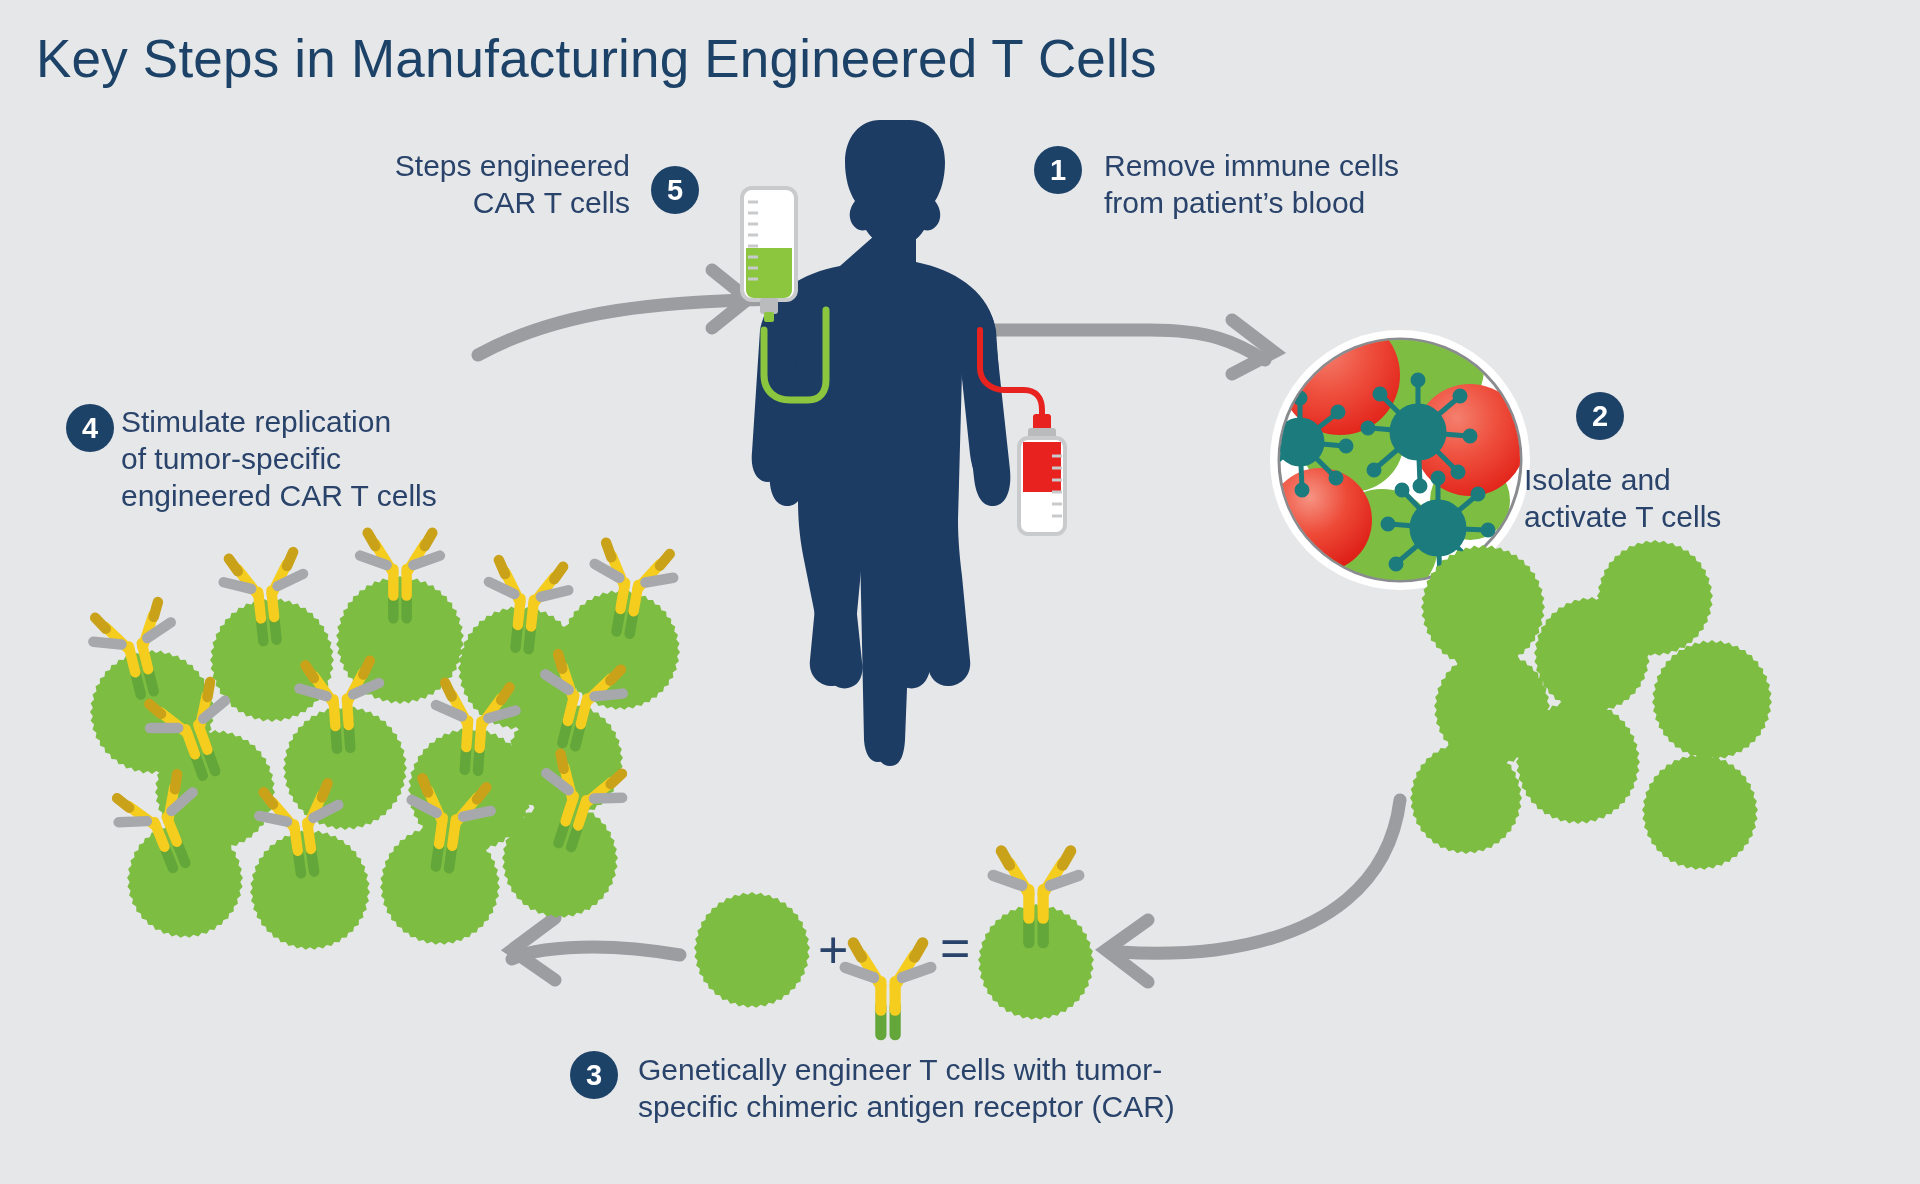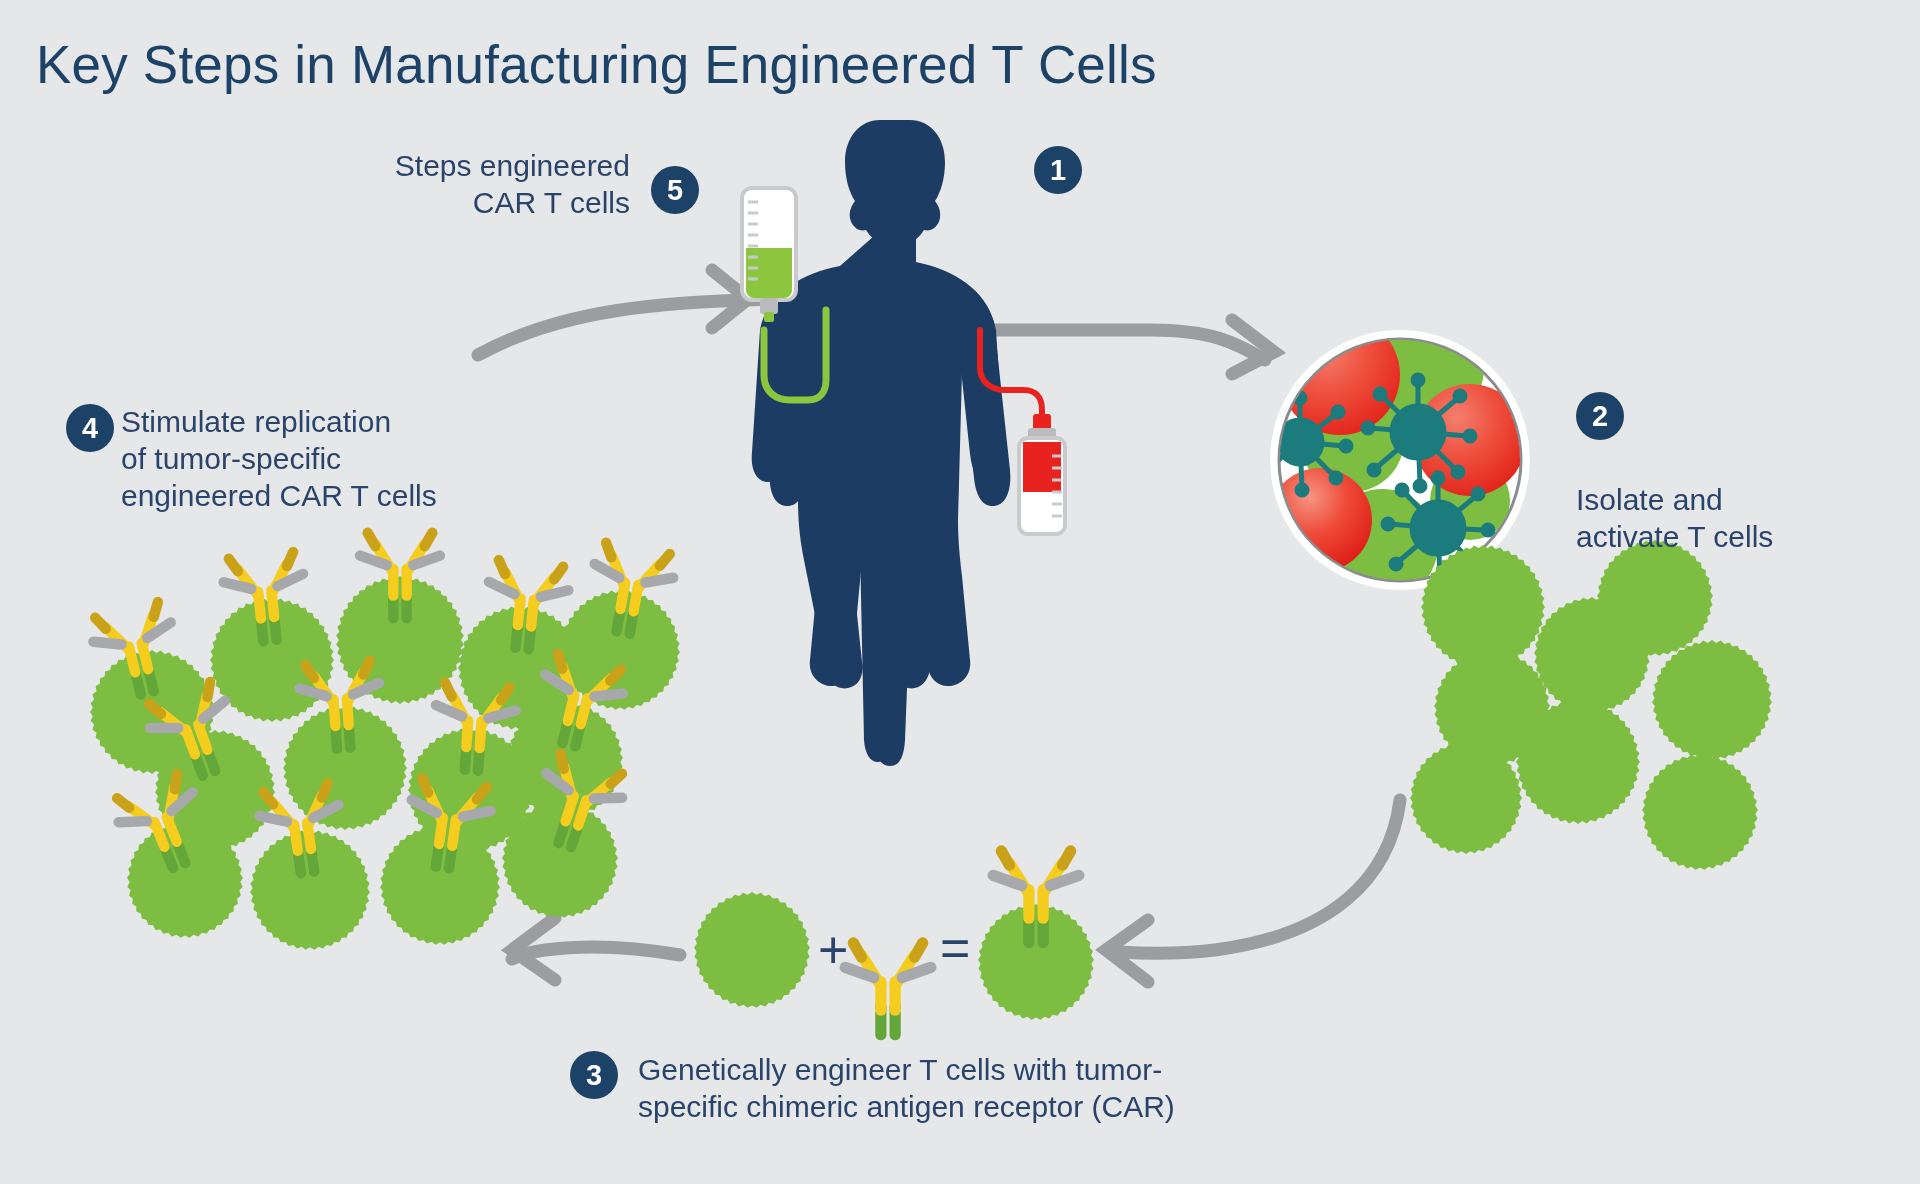--- a/index.html
+++ b/index.html
@@ -11,21 +11,21 @@
     position: relative;
     width: 1920px;
     height: 1184px;
     background: #e6e7e9;
     font-family: "Liberation Sans", sans-serif;
     overflow: hidden;
   }
   .title {
     position: absolute;
     left: 36px;
-    top: 34px;
+    top: 28px;
     font-size: 53px;
     font-weight: 400;
     color: #1d4268;
     letter-spacing: 0.2px;
     white-space: nowrap;
   }
   .badge {
     position: absolute;
     width: 48px;
     height: 48px;
@@ -496,23 +496,25 @@
           <line x1="14" y1="-22" x2="42" y2="-32" stroke="#a6a8ab" stroke-width="11" stroke-linecap="round"></line>
         </g>
       </g>
   </svg>
 
   <div class="badge" style="left:651px; top:166px;">5</div>
   <div class="steptext t-right" style="left:280px; top:148px; width:350px;">Steps engineered
 CAR T cells</div>
 
   <div class="badge" style="left:1034px; top:146px;">1</div>
+  <div class="steptext t-left" style="left:1104px; top:148px; width:420px;">Remove immune cells
+from patient’s blood</div>
 
   <div class="badge" style="left:1576px; top:392px;">2</div>
-  <div class="steptext t-left" style="left:1576px; top:462px; width:340px;margin-top:20px;">Isolate and
+  <div class="steptext t-left" style="left:1524px; top:462px; width:340px;">Isolate and
 activate T cells</div>
 
   <div class="badge" style="left:66px; top:404px;">4</div>
   <div class="steptext t-left" style="left:121px; top:404px; width:380px;">Stimulate replication
 of tumor-specific
 engineered CAR T cells</div>
 
   <div class="badge" style="left:570px; top:1051px;">3</div>
   <div class="steptext t-left" style="left:638px; top:1052px; width:700px;">Genetically engineer T cells with tumor-
 specific chimeric antigen receptor (CAR)</div>

